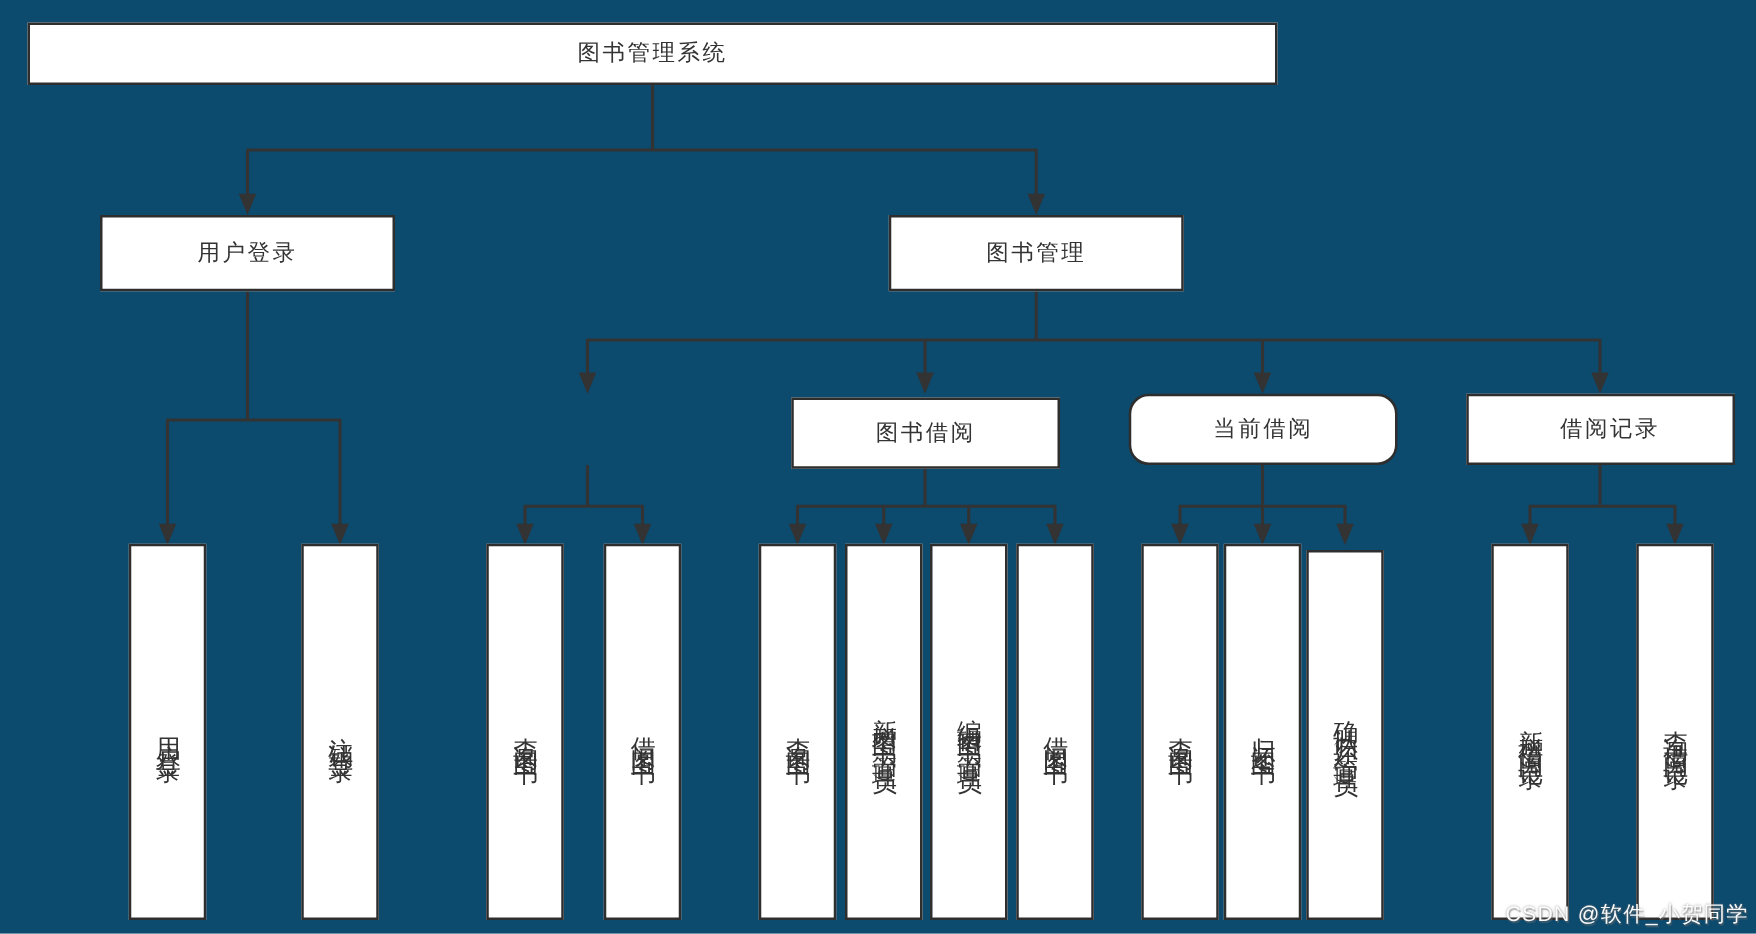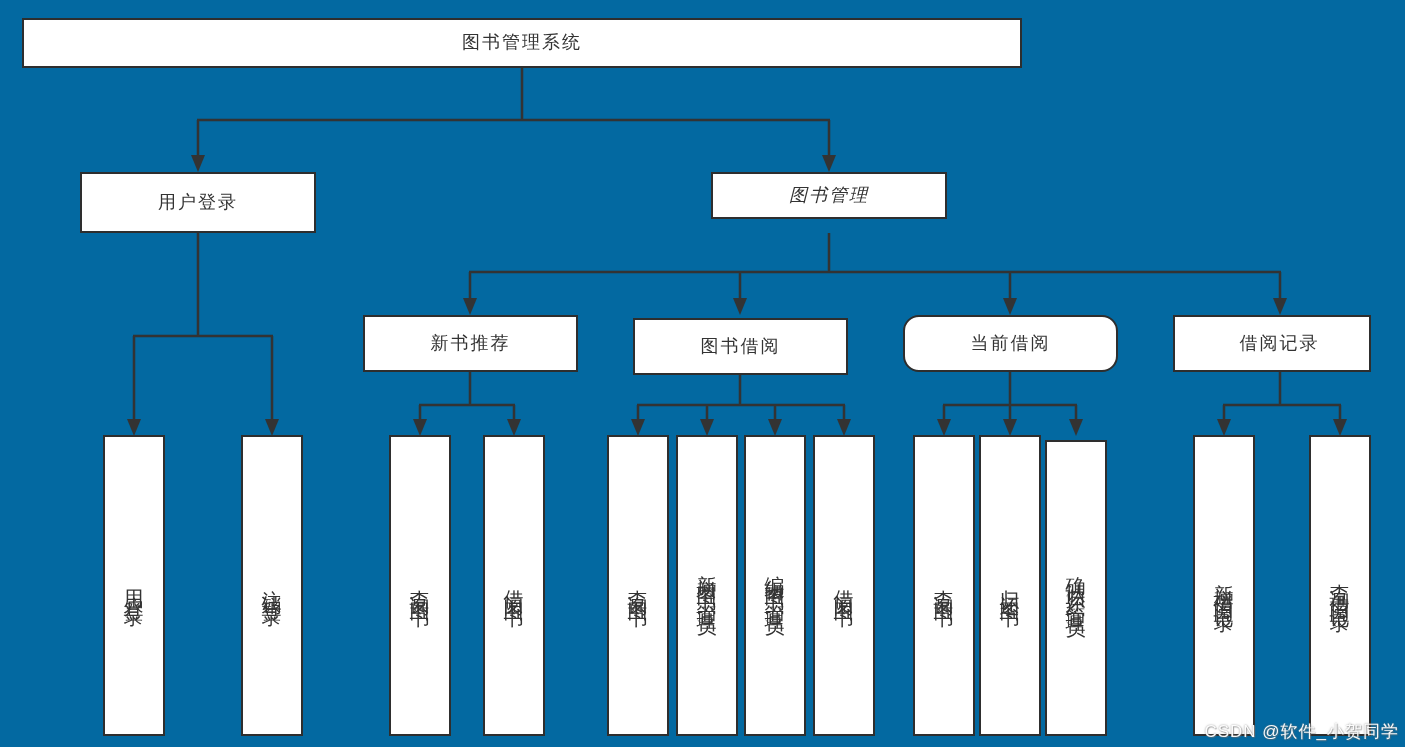--- a/index.html
+++ b/index.html
@@ -3,21 +3,21 @@
 <meta charset="utf-8">
 <style>
   html, body {
     margin: 0; padding: 0;
     background: #ffffff;
     font-family: "Liberation Sans", "DejaVu Sans", sans-serif;
   }
   .stage {
     position: relative;
     width: 1405px; height: 747px;
-    background: #0369a1;
+    background: #0c4a6e;
     overflow: hidden;
   }
   .connectors {
     position: absolute; left: 0; top: 0;
     width: 1405px; height: 747px;
   }
   .connectors path {
     stroke: #333333; stroke-width: 2.5; fill: none;
   }
   .connectors polygon {
@@ -99,26 +99,25 @@
     <g>
       <path d="M1280 372 V405 M1223 405 H1341 M1224 405 V420 M1340 405 V420"></path>
       <polygon points="1217,419 1231,419 1224,436"></polygon>
       <polygon points="1333,419 1347,419 1340,436"></polygon>
     </g>
   </svg>
 
   <div class="node hnode" style="left:22px; top:18px; width:1000px; height:50px;">图书管理系统</div>
 
   <div class="node hnode" style="left:80px; top:172px; width:236px; height:61px;">用户登录</div>
-  <div class="node hnode" style="left:711px; top:172px; width:236px; height:47px;font-style:italic;">图书管理</div>
+  <div class="node hnode" style="left:711px; top:172px; width:236px; height:61px;">图书管理</div>
 
-  <div class="node hnode" style="left:363px; top:315px; width:215px; height:57px;">新书推荐</div>
   <div class="node hnode" style="left:633px; top:318px; width:215px; height:57px;">图书借阅</div>
   <div class="node hnode" style="left:903px; top:315px; width:215px; height:57px;border-radius:16px;">当前借阅</div>
-  <div class="node hnode" style="left:1173px; top:315px; width:198px; height:57px;padding-left:15px;">借阅记录</div>
+  <div class="node hnode" style="left:1173px; top:315px; width:215px; height:57px;padding-left:15px;">借阅记录</div>
 
   <div class="node vnode" style="left:103px; top:435px; width:62px; height:301px;">用户登录</div>
   <div class="node vnode" style="left:241px; top:435px; width:62px; height:301px;">注销登录</div>
 
   <div class="node vnode" style="left:389px; top:435px; width:62px; height:301px;">查询图书</div>
   <div class="node vnode" style="left:483px; top:435px; width:62px; height:301px;">借阅图书</div>
 
   <div class="node vnode" style="left:607px; top:435px; width:62px; height:301px;">查询图书</div>
   <div class="node vnode" style="left:676px; top:435px; width:62px; height:301px;">新增图书（管理员）</div>
   <div class="node vnode" style="left:744px; top:435px; width:62px; height:301px;">编辑图书（管理员）</div>

